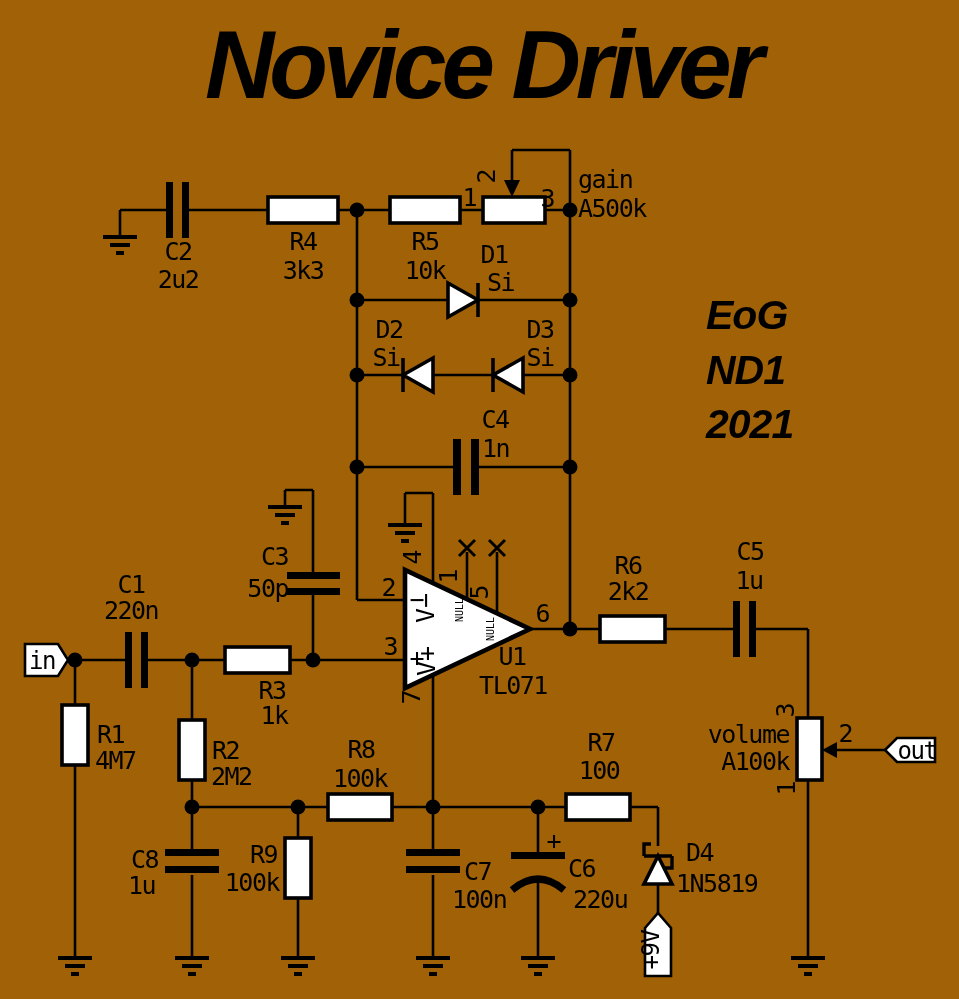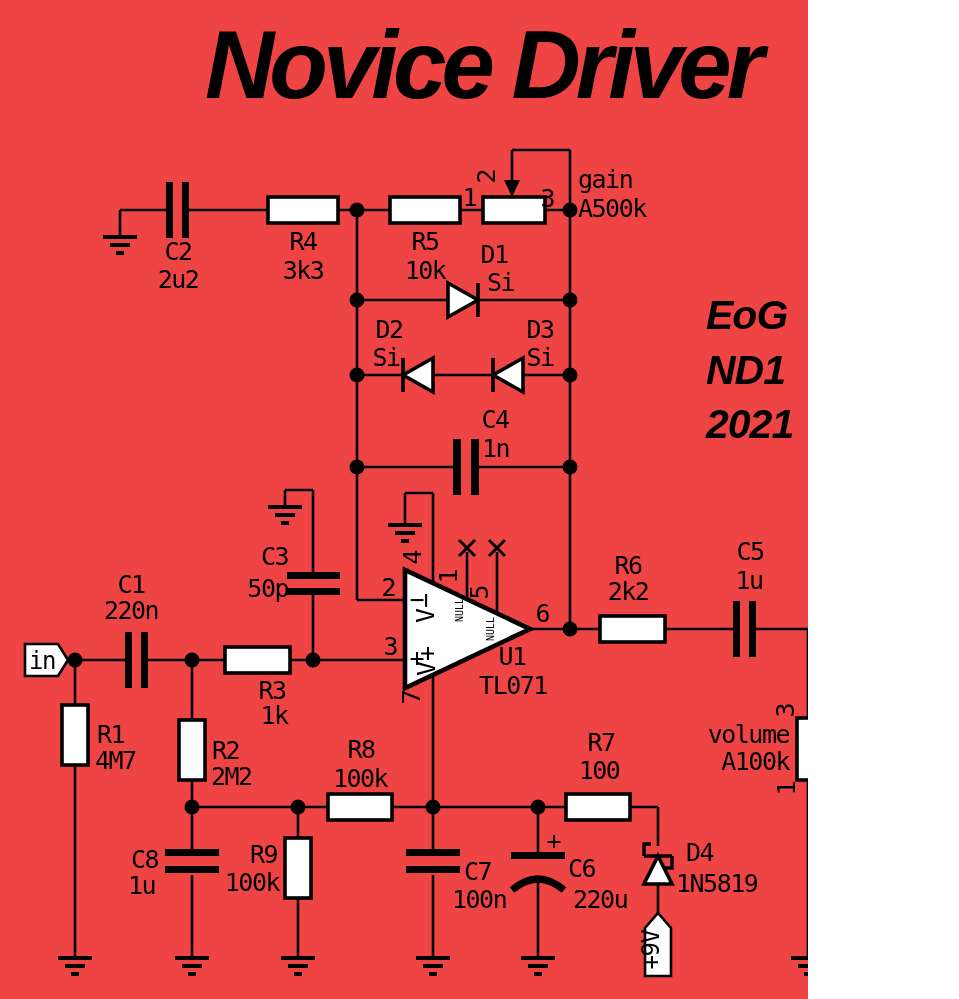--- a/index.html
+++ b/index.html
@@ -1,16 +1,16 @@
 <!DOCTYPE html>
 <html><head>
 <meta charset="utf-8">
 <style>
   html,body{margin:0;padding:0;background:#fff;}
-  .page{width:808px;height:999px;position:relative;background:#ef4444;overflow:hidden;}
+  .page{width:959px;height:999px;position:relative;background:#a16207;overflow:hidden;}
   svg{display:block;}
   .w{stroke:#000;stroke-width:2.6;fill:none;}
   .body{stroke:#000;stroke-width:3.6;fill:#fff;}
   .tri{stroke:#000;stroke-width:4.6;fill:#fff;stroke-linejoin:miter;}
   .plate{fill:#000;stroke:none;}
   .curve{stroke:#000;stroke-width:7;fill:none;}
   .dot{fill:#000;stroke:none;}
   .gnd{stroke:#000;stroke-width:4;fill:none;}
   .xnc{stroke:#000;stroke-width:3;fill:none;}
   .schott{stroke:#000;stroke-width:3.4;fill:none;}

